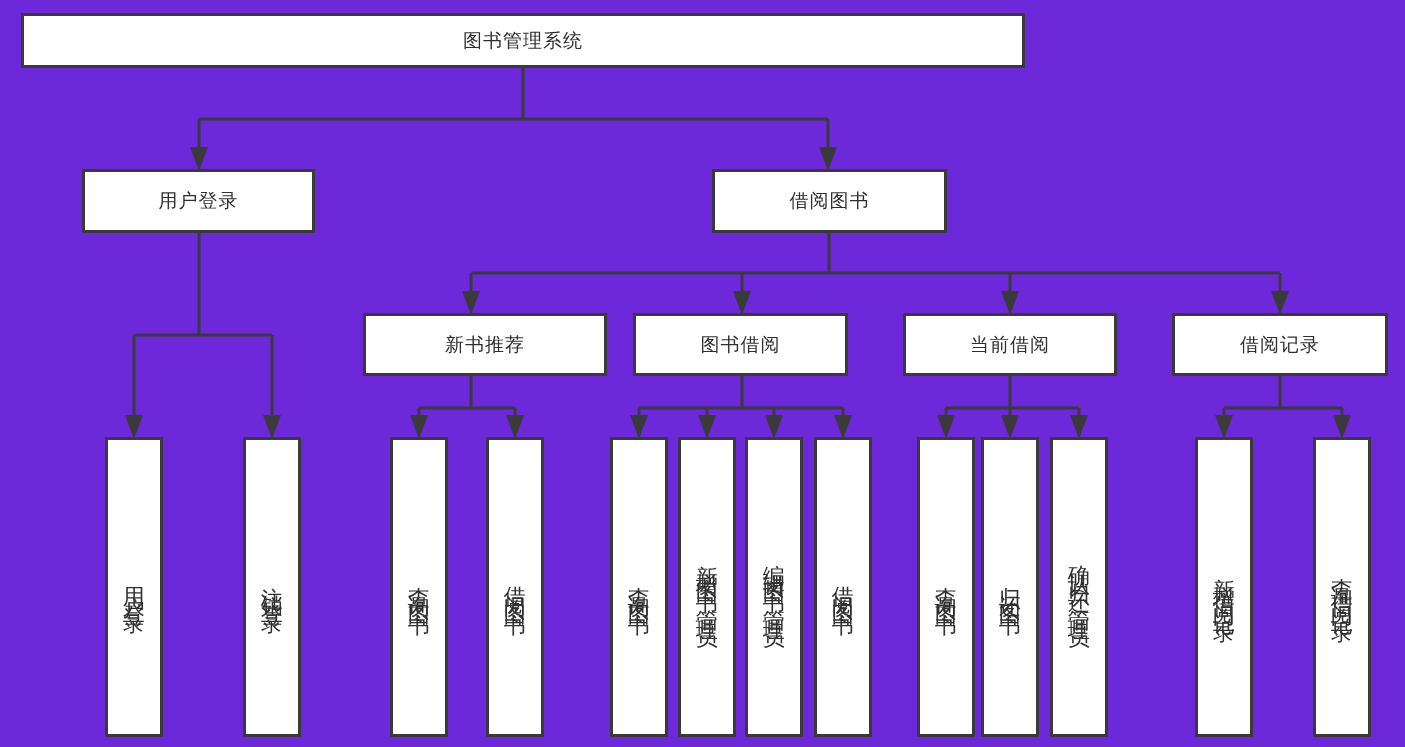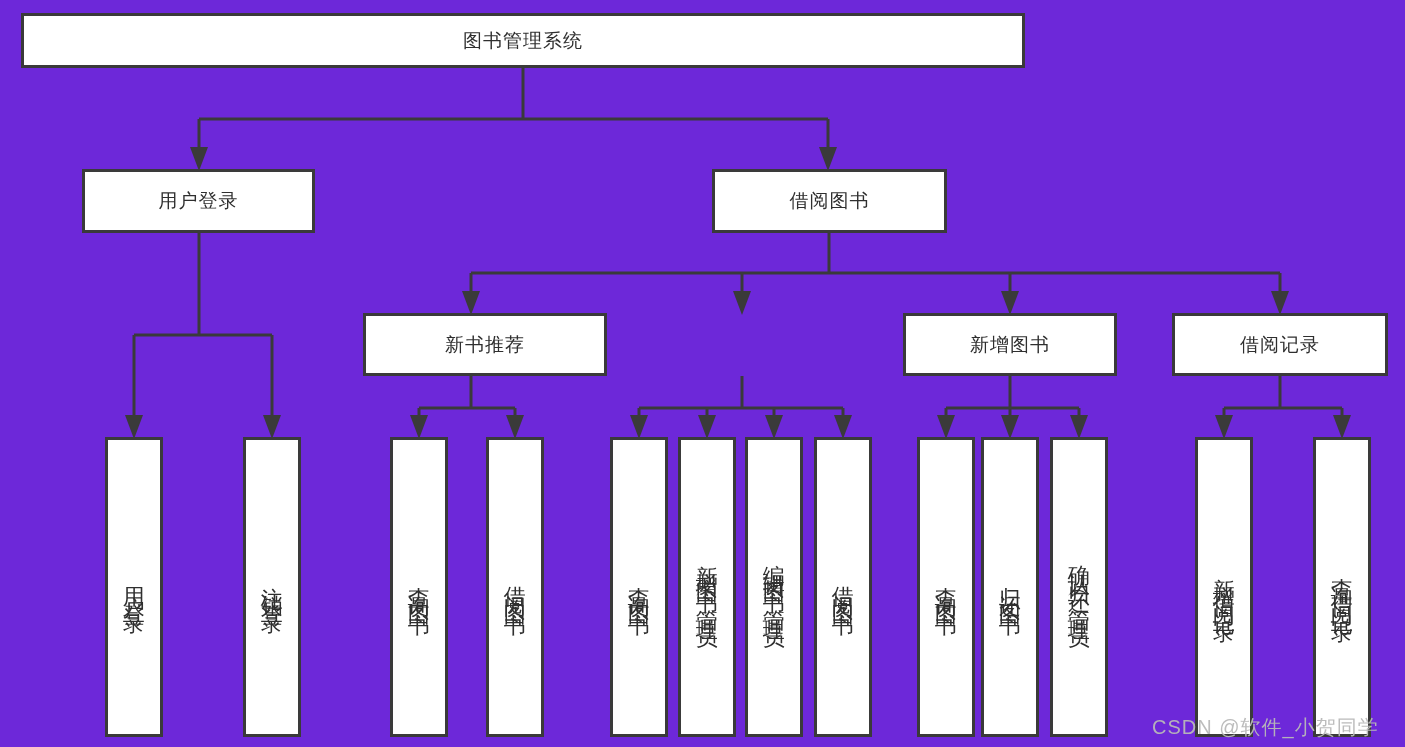--- a/index.html
+++ b/index.html
@@ -120,22 +120,25 @@
   <div class="box hbox" id="node-user-login">
     <span>用户登录</span>
   </div>
   <div class="box hbox" id="node-book-mgmt">
     <span>借阅图书</span>
   </div>
 
   <div class="box hbox" id="node-new-book">
     <span>新书推荐</span>
   </div>
+  <div class="box hbox" id="node-book-borrow">
+    <span>图书借阅</span>
+  </div>
   <div class="box hbox" id="node-current-borrow">
-    <span>新增图书</span>
+    <span>当前借阅</span>
   </div>
   <div class="box hbox" id="node-borrow-records">
     <span>借阅记录</span>
   </div>
 
   <div class="box leaf" id="leaf-a1">
     <span>用户登录</span>
   </div>
   <div class="box leaf" id="leaf-a2">
     <span>注销登录</span>
@@ -171,15 +174,14 @@
     <span>确认归还（管理员）</span>
   </div>
 
   <div class="box leaf" id="leaf-e1">
     <span>新增借阅记录</span>
   </div>
   <div class="box leaf" id="leaf-e2">
     <span>查询借阅记录</span>
   </div>
 
-  <div id="watermark">CSDN @软件_小贺同学</div>
 
 </div>
 
 </body></html>

